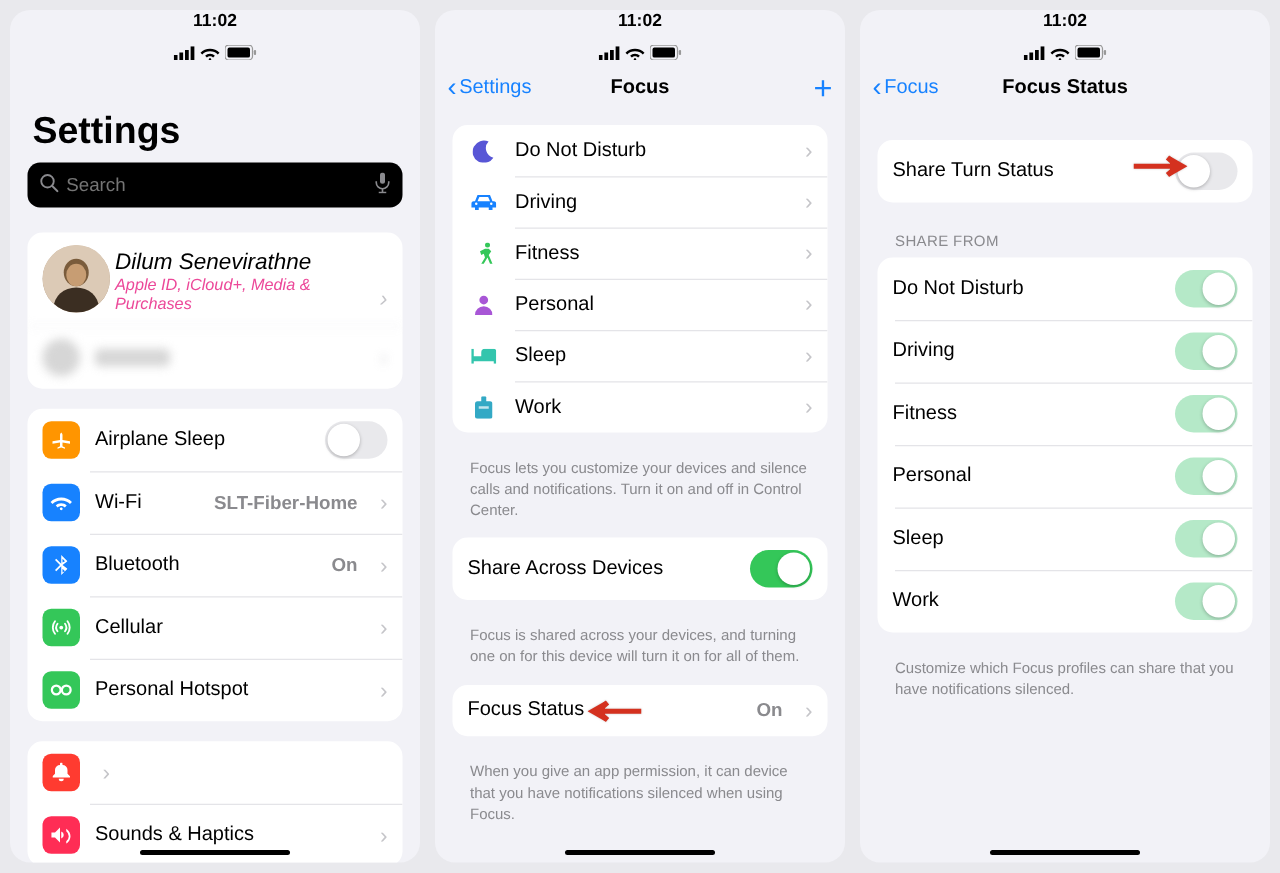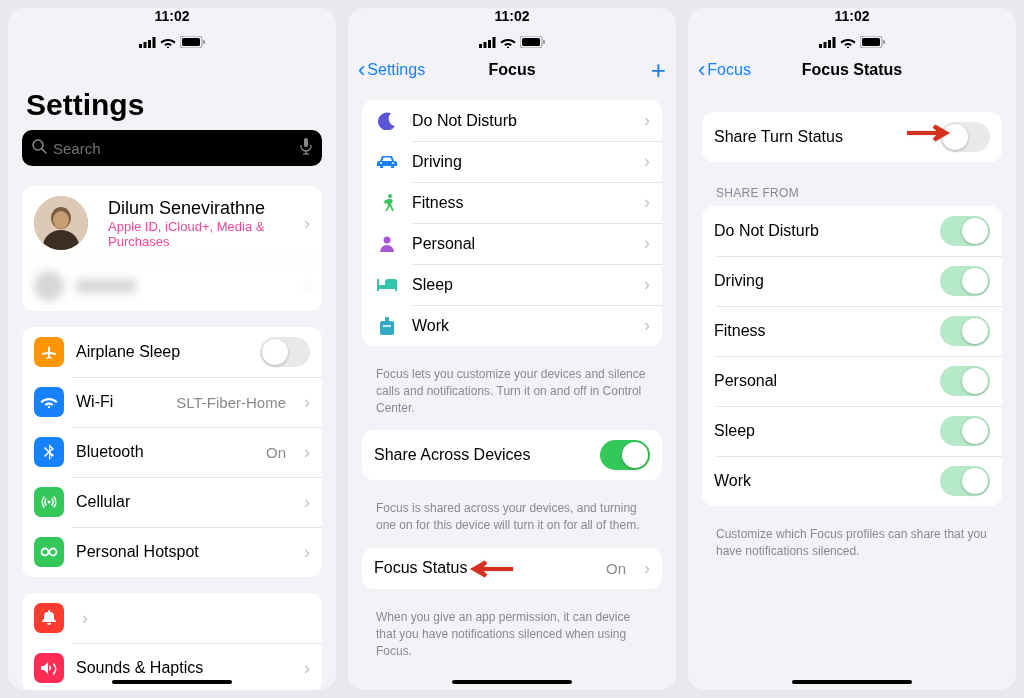--- a/index.html
+++ b/index.html
@@ -56,23 +56,23 @@
   }
   .row + .row::before {
     content:""; position:absolute; top:0; left:50px; right:0; height:1px; background:#e4e4e8;
   }
   .row.no-icon + .row.no-icon::before { left:14px;}
   .row .icon-box {
     width:30px; height:30px; border-radius:7px; display:flex; align-items:center; justify-content:center;
     flex-shrink:0; color:#fff;
   }
   .row .label { flex:1; font-size:16px; }
-  .row .value { color:#8a8a8e; font-size:15px;}
+  .row .value { color:#8a8a8e; font-size:15px;font-weight:bold;}
   .chevron { color:#c5c5c9; font-size:18px; padding-left:6px;}
-  .profile-row { padding:10px 12px; display:flex; gap:20px; align-items:center;}
+  .profile-row { padding:10px 12px; display:flex; gap:4px; align-items:flex-end;font-style:italic;}
   .avatar { width:54px; height:54px; border-radius:50%; background:linear-gradient(180deg,#d8c5b0,#a88b6e); flex-shrink:0; overflow:hidden;}
   .avatar svg{width:100%;height:100%}
   .profile-text .name { font-size:18px; font-weight:500;}
   .profile-text .sub { font-size:13px; color:#ec4899; }
   .blur-row { padding:10px 12px; display:flex; gap:12px; align-items:center; filter: blur(4px); opacity:.8;}
   .blur-avatar{width:30px;height:30px;border-radius:50%;background:#ccc;}
   .blur-text{flex:1;height:14px;background:#ccc;border-radius:4px;width:60px;flex:0 0 60px}
   .toggle {
     width:50px; height:30px; border-radius:15px; background:#e9e9ec; position:relative; flex-shrink:0;
   }

